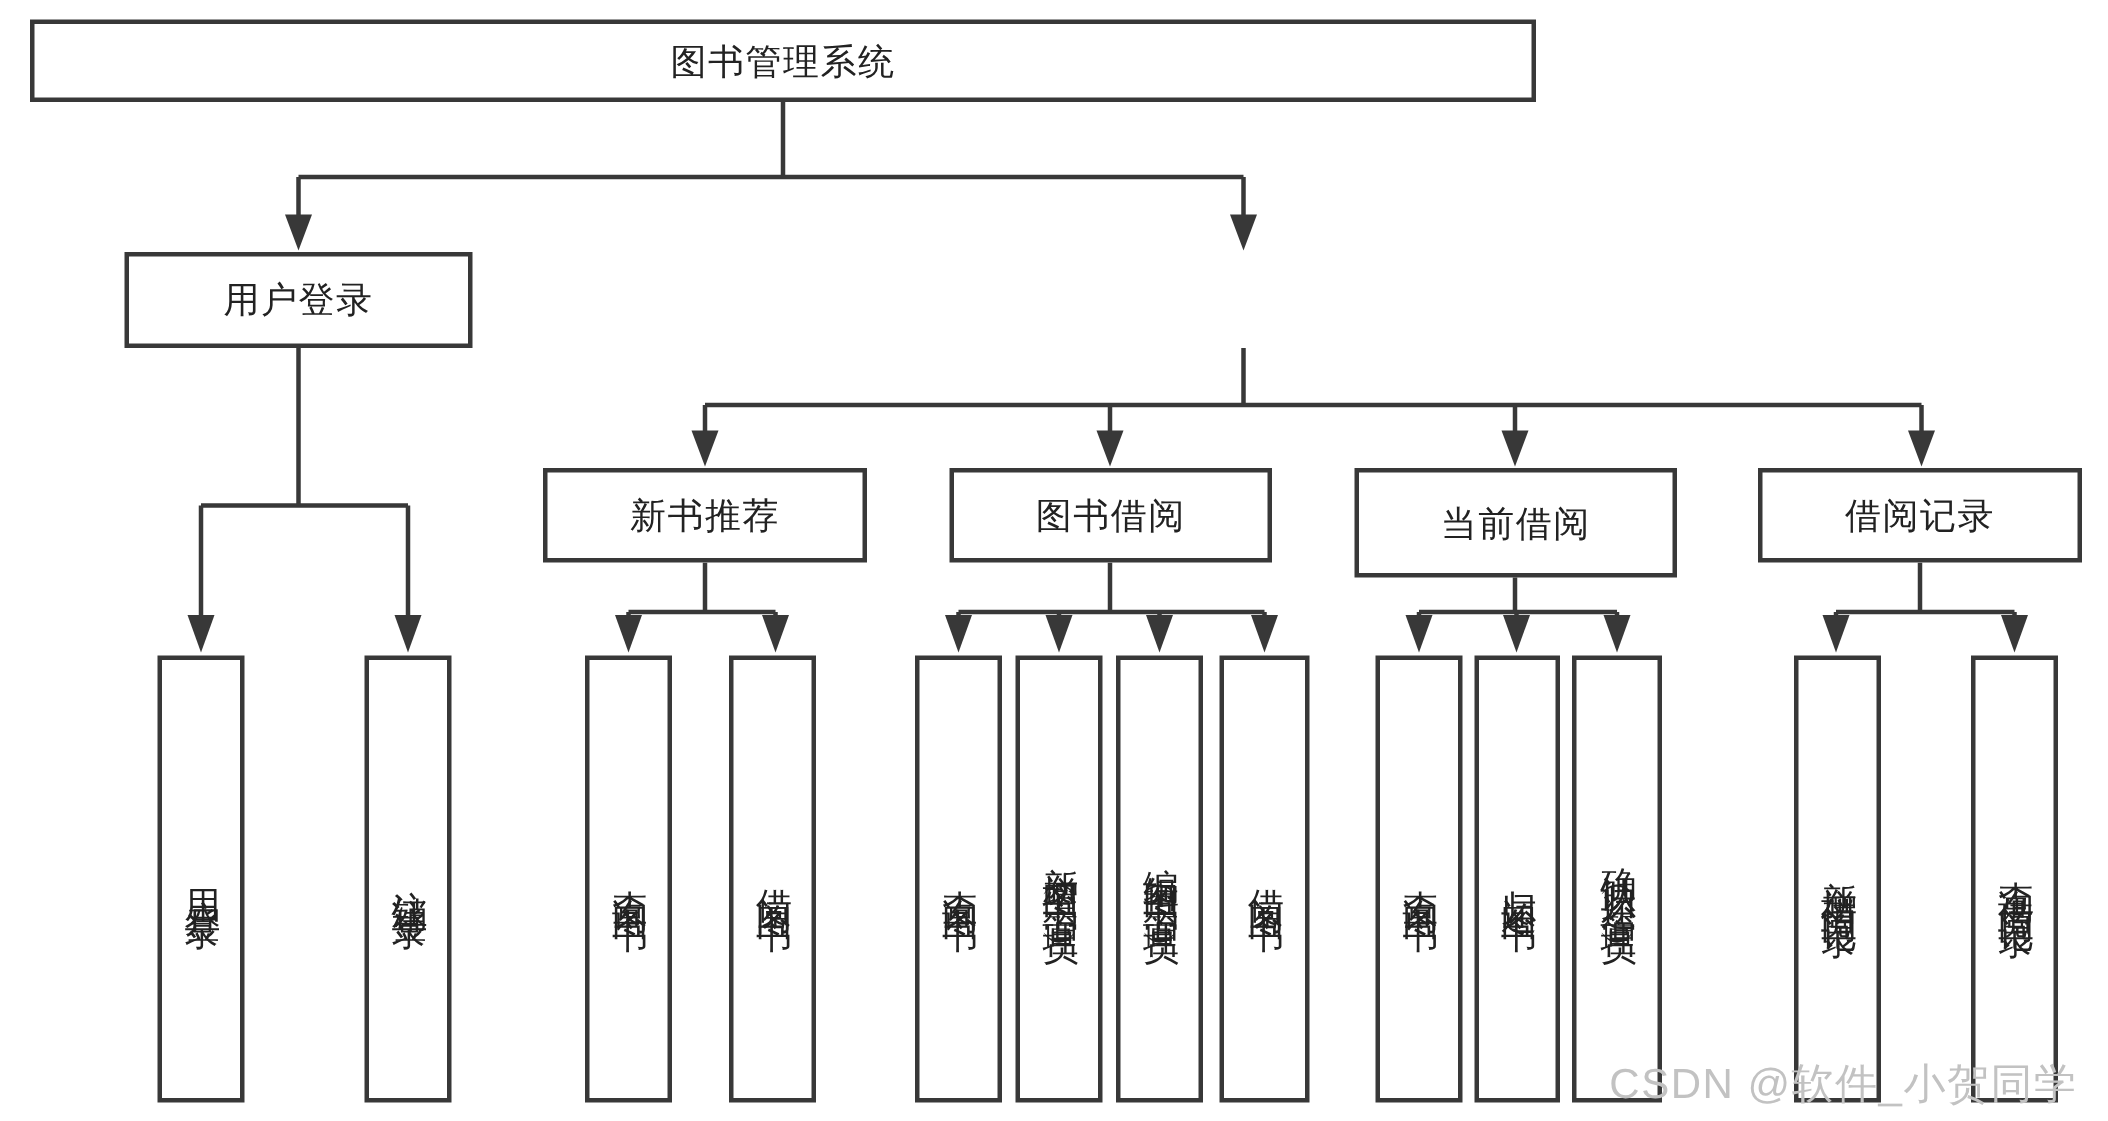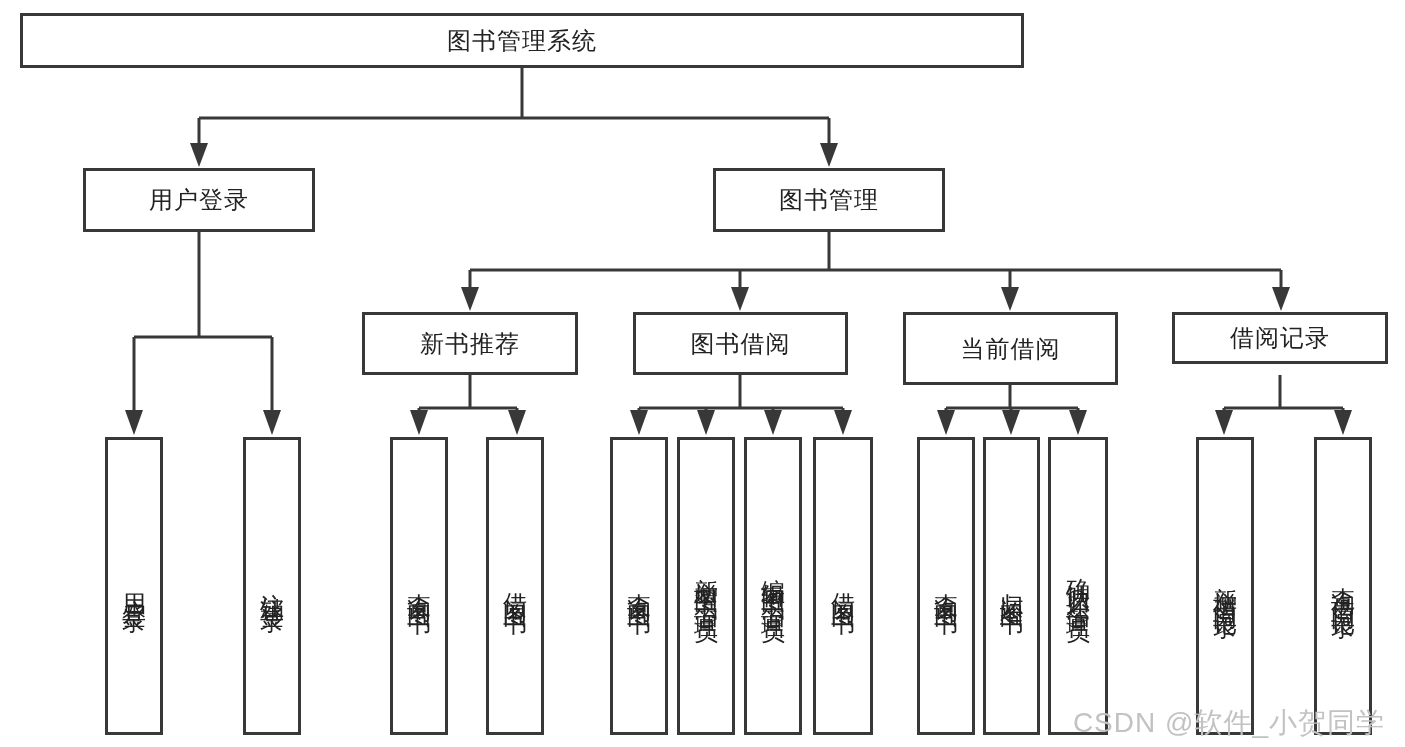--- a/index.html
+++ b/index.html
@@ -110,34 +110,31 @@
     <polygon points="1334,410 1352,410 1343,435"></polygon>
   </svg>
 
   <div class="box hbox" style="left:20px; top:13px; width:1004px; height:55px;">
     <span>图书管理系统</span>
   </div>
 
   <div class="box hbox" style="left:83px; top:168px; width:232px; height:64px;">
     <span>用户登录</span>
   </div>
-  <div class="box hbox" style="left:713px; top:168px; width:232px; height:64px;">
-    <span>图书管理</span>
-  </div>
 
   <div class="box hbox" style="left:633px; top:312px; width:215px; height:63px;">
     <span>图书借阅</span>
   </div>
   <div class="box hbox" style="left:362px; top:312px; width:216px; height:63px;">
     <span>新书推荐</span>
   </div>
   <div class="box hbox" style="left:903px; top:312px; width:215px; height:73px;">
     <span>当前借阅</span>
   </div>
-  <div class="box hbox" style="left:1172px; top:312px; width:216px; height:52px;">
+  <div class="box hbox" style="left:1172px; top:312px; width:216px; height:63px;">
     <span>借阅记录</span>
   </div>
 
   <div class="box vbox" style="left:105px; top:437px; width:58px; height:298px;">
     <span>用户登录</span>
   </div>
   <div class="box vbox" style="left:243px; top:437px; width:58px; height:298px;">
     <span>注销登录</span>
   </div>
 

